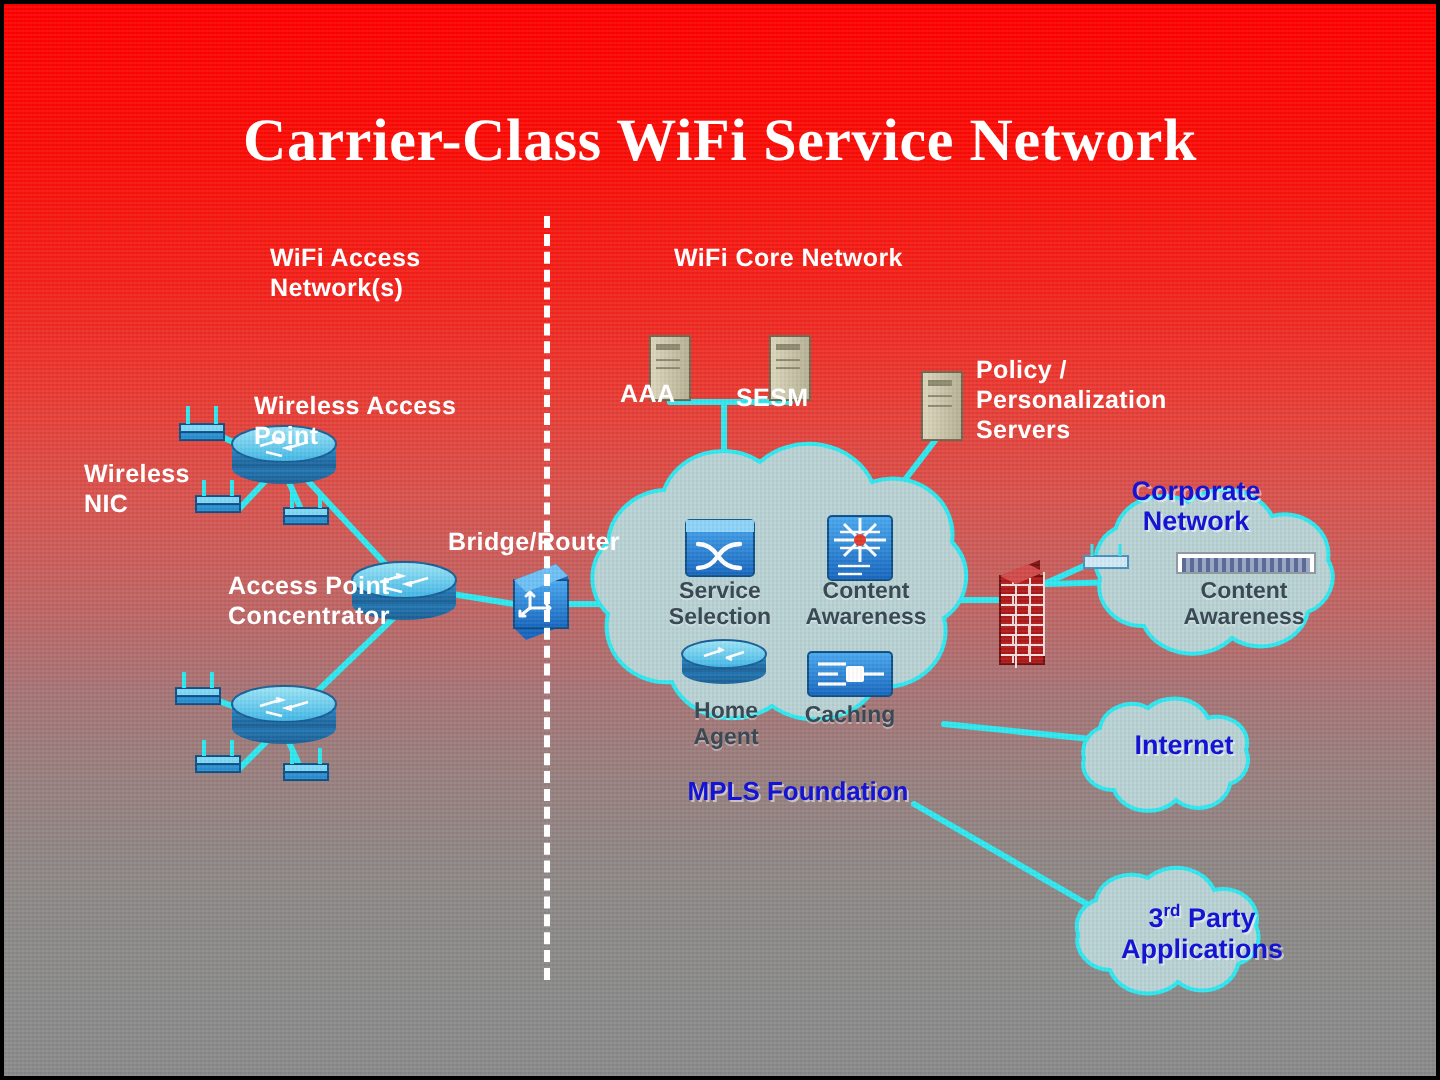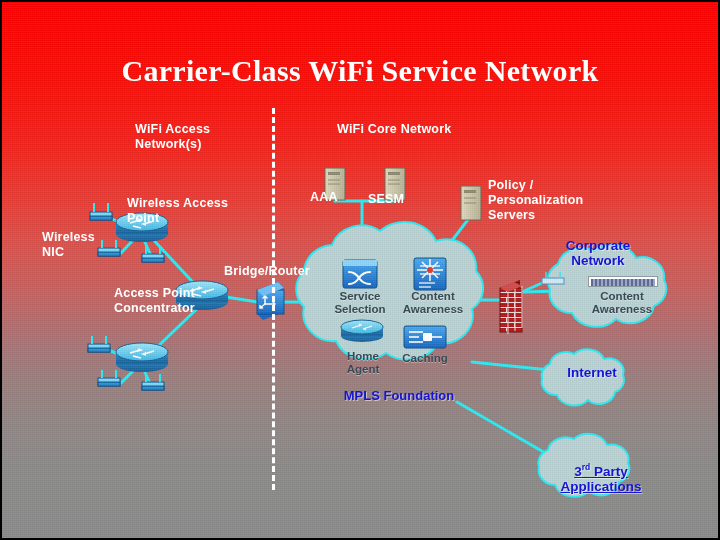--- a/index.html
+++ b/index.html
@@ -433,16 +433,16 @@
 
   <div class="sel-box" style="left:586px;top:274px;width:70px;height:11px;">
       <i></i>
     </div>
 
   <div class="cl-lbl" style="left:582px;top:288px;width:76px;">Content
 Awareness</div>
 
   <div class="blu-lbl" style="left:548px;top:363px;width:84px;">Internet</div>
 
-  <div class="blu-lbl" style="left:540px;top:458px;width:118px;text-decoration:underline;"><span>3</span><sup>rd</sup><span> Party
+  <div class="blu-lbl" style="left:540px;top:446px;width:118px;"><span>3</span><sup>rd</sup><span> Party
 Applications</span></div>
 
 </div>
 
 </body></html>

